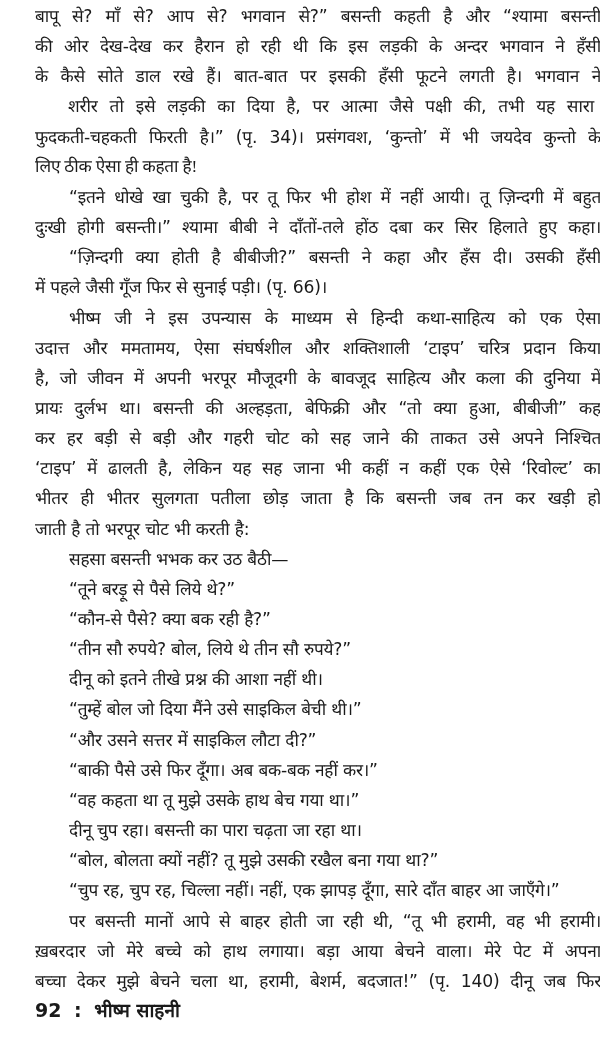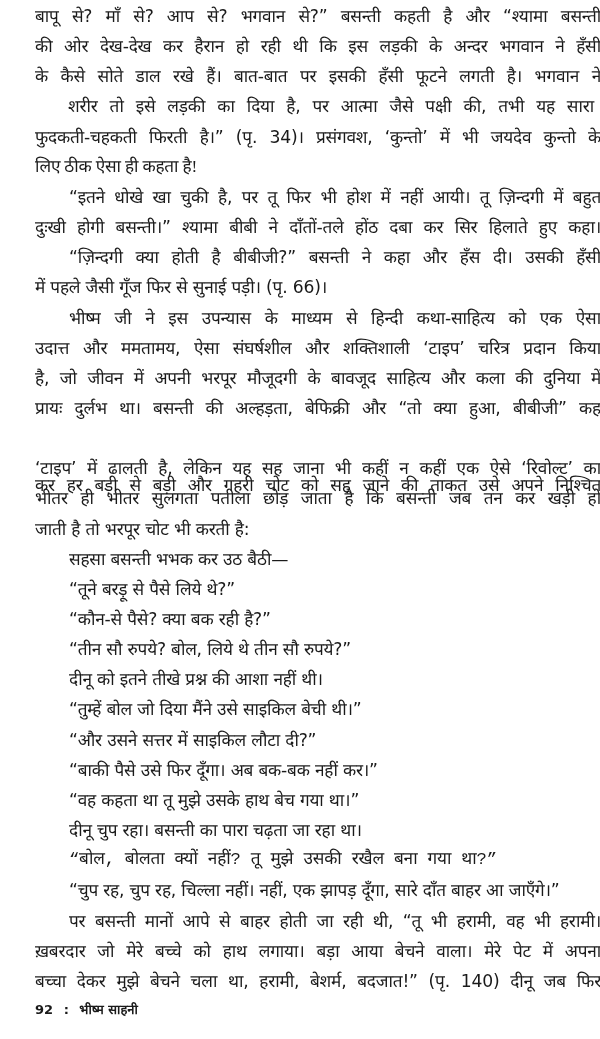--- a/index.html
+++ b/index.html
@@ -36,21 +36,21 @@
     .line.justify {
       text-align: justify;
       text-align-last: justify;
     }
     .line.indent { left: 51px; width: 532px; }
     .line.dialog { left: 51px; width: 532px; }
     .footer {
       position: absolute;
       left: 17px;
       top: 1000px;
-      font-size: 13px;
+      font-size: 19px;
       font-weight: bold;
       line-height: 20px;
       white-space: nowrap;
     }
     .footer .sep { margin: 0 6px; }
   </style>
 </head>
 <body>
 
 <div class="page">
@@ -62,35 +62,35 @@
     <div class="line justify" style="top: 122.6px;">फुदकती-चहकती फिरती है।” (पृ. 34)। प्रसंगवश, ‘कुन्तो’ में भी जयदेव कुन्तो के</div>
     <div class="line" style="top: 152.75px; font-family: Liberation Serif, serif;">लिए ठीक ऐसा ही कहता है!</div>
     <div class="line indent justify" style="top: 182.9px;">“इतने धोखे खा चुकी है, पर तू फिर भी होश में नहीं आयी। तू ज़िन्दगी में बहुत</div>
     <div class="line justify" style="top: 213.05px;">दुःखी होगी बसन्ती।” श्यामा बीबी ने दाँतों-तले होंठ दबा कर सिर हिलाते हुए कहा।</div>
     <div class="line indent justify" style="top: 243.2px;">“ज़िन्दगी क्या होती है बीबीजी?” बसन्ती ने कहा और हँस दी। उसकी हँसी</div>
     <div class="line" style="top: 273.35px;">में पहले जैसी गूँज फिर से सुनाई पड़ी। (पृ. 66)।</div>
     <div class="line indent justify" style="top: 303.5px;">भीष्म जी ने इस उपन्यास के माध्यम से हिन्दी कथा-साहित्य को एक ऐसा</div>
     <div class="line justify" style="top: 333.65px;">उदात्त और ममतामय, ऐसा संघर्षशील और शक्तिशाली ‘टाइप’ चरित्र प्रदान किया</div>
     <div class="line justify" style="top: 363.8px;">है, जो जीवन में अपनी भरपूर मौजूदगी के बावजूद साहित्य और कला की दुनिया में</div>
     <div class="line justify" style="top: 393.95px;">प्रायः दुर्लभ था। बसन्ती की अल्हड़ता, बेफिक्री और “तो क्या हुआ, बीबीजी” कह</div>
-    <div class="line justify" style="top: 424.1px; margin-top: 47px;">कर हर बड़ी से बड़ी और गहरी चोट को सह जाने की ताकत उसे अपने निश्चित</div>
+    <div class="line justify" style="top: 424.1px;">कर हर बड़ी से बड़ी और गहरी चोट को सह जाने की ताकत उसे अपने निश्चित</div>
     <div class="line justify" style="top: 454.25px;">‘टाइप’ में ढालती है, लेकिन यह सह जाना भी कहीं न कहीं एक ऐसे ‘रिवोल्ट’ का</div>
     <div class="line justify" style="top: 484.4px;">भीतर ही भीतर सुलगता पतीला छोड़ जाता है कि बसन्ती जब तन कर खड़ी हो</div>
     <div class="line" style="top: 514.55px;">जाती है तो भरपूर चोट भी करती है:</div>
     <div class="line dialog" style="top: 544.7px;">सहसा बसन्ती भभक कर उठ बैठी—</div>
     <div class="line dialog" style="top: 574.85px;">“तूने बरड़ू से पैसे लिये थे?”</div>
     <div class="line dialog" style="top: 605px;">“कौन-से पैसे? क्या बक रही है?”</div>
     <div class="line dialog" style="top: 635.15px;">“तीन सौ रुपये? बोल, लिये थे तीन सौ रुपये?”</div>
     <div class="line dialog" style="top: 665.3px;">दीनू को इतने तीखे प्रश्न की आशा नहीं थी।</div>
     <div class="line dialog" style="top: 695.45px;">“तुम्हें बोल जो दिया मैंने उसे साइकिल बेची थी।”</div>
     <div class="line dialog" style="top: 725.6px;">“और उसने सत्तर में साइकिल लौटा दी?”</div>
     <div class="line dialog" style="top: 755.75px;">“बाकी पैसे उसे फिर दूँगा। अब बक-बक नहीं कर।”</div>
     <div class="line dialog" style="top: 785.9px;">“वह कहता था तू मुझे उसके हाथ बेच गया था।”</div>
     <div class="line dialog" style="top: 816.05px;">दीनू चुप रहा। बसन्ती का पारा चढ़ता जा रहा था।</div>
-    <div class="line dialog" style="top: 846.2px; font-family: Liberation Mono, monospace;">“बोल, बोलता क्यों नहीं? तू मुझे उसकी रखैल बना गया था?”</div>
+    <div class="line dialog" style="top: 846.2px;">“बोल, बोलता क्यों नहीं? तू मुझे उसकी रखैल बना गया था?”</div>
     <div class="line dialog" style="top: 876.35px;">“चुप रह, चुप रह, चिल्ला नहीं। नहीं, एक झापड़ दूँगा, सारे दाँत बाहर आ जाएँगे।”</div>
     <div class="line indent justify" style="top: 906.5px;">पर बसन्ती मानों आपे से बाहर होती जा रही थी, “तू भी हरामी, वह भी हरामी।</div>
     <div class="line justify" style="top: 936.65px;">ख़बरदार जो मेरे बच्चे को हाथ लगाया। बड़ा आया बेचने वाला। मेरे पेट में अपना</div>
     <div class="line justify" style="top: 966.8px;">बच्चा देकर मुझे बेचने चला था, हरामी, बेशर्म, बदजात!” (पृ. 140) दीनू जब फिर</div>
   </div>
 
   <div class="footer">
     <span>92</span>
     <span class="sep">:</span>
     <span>भीष्म साहनी</span>

